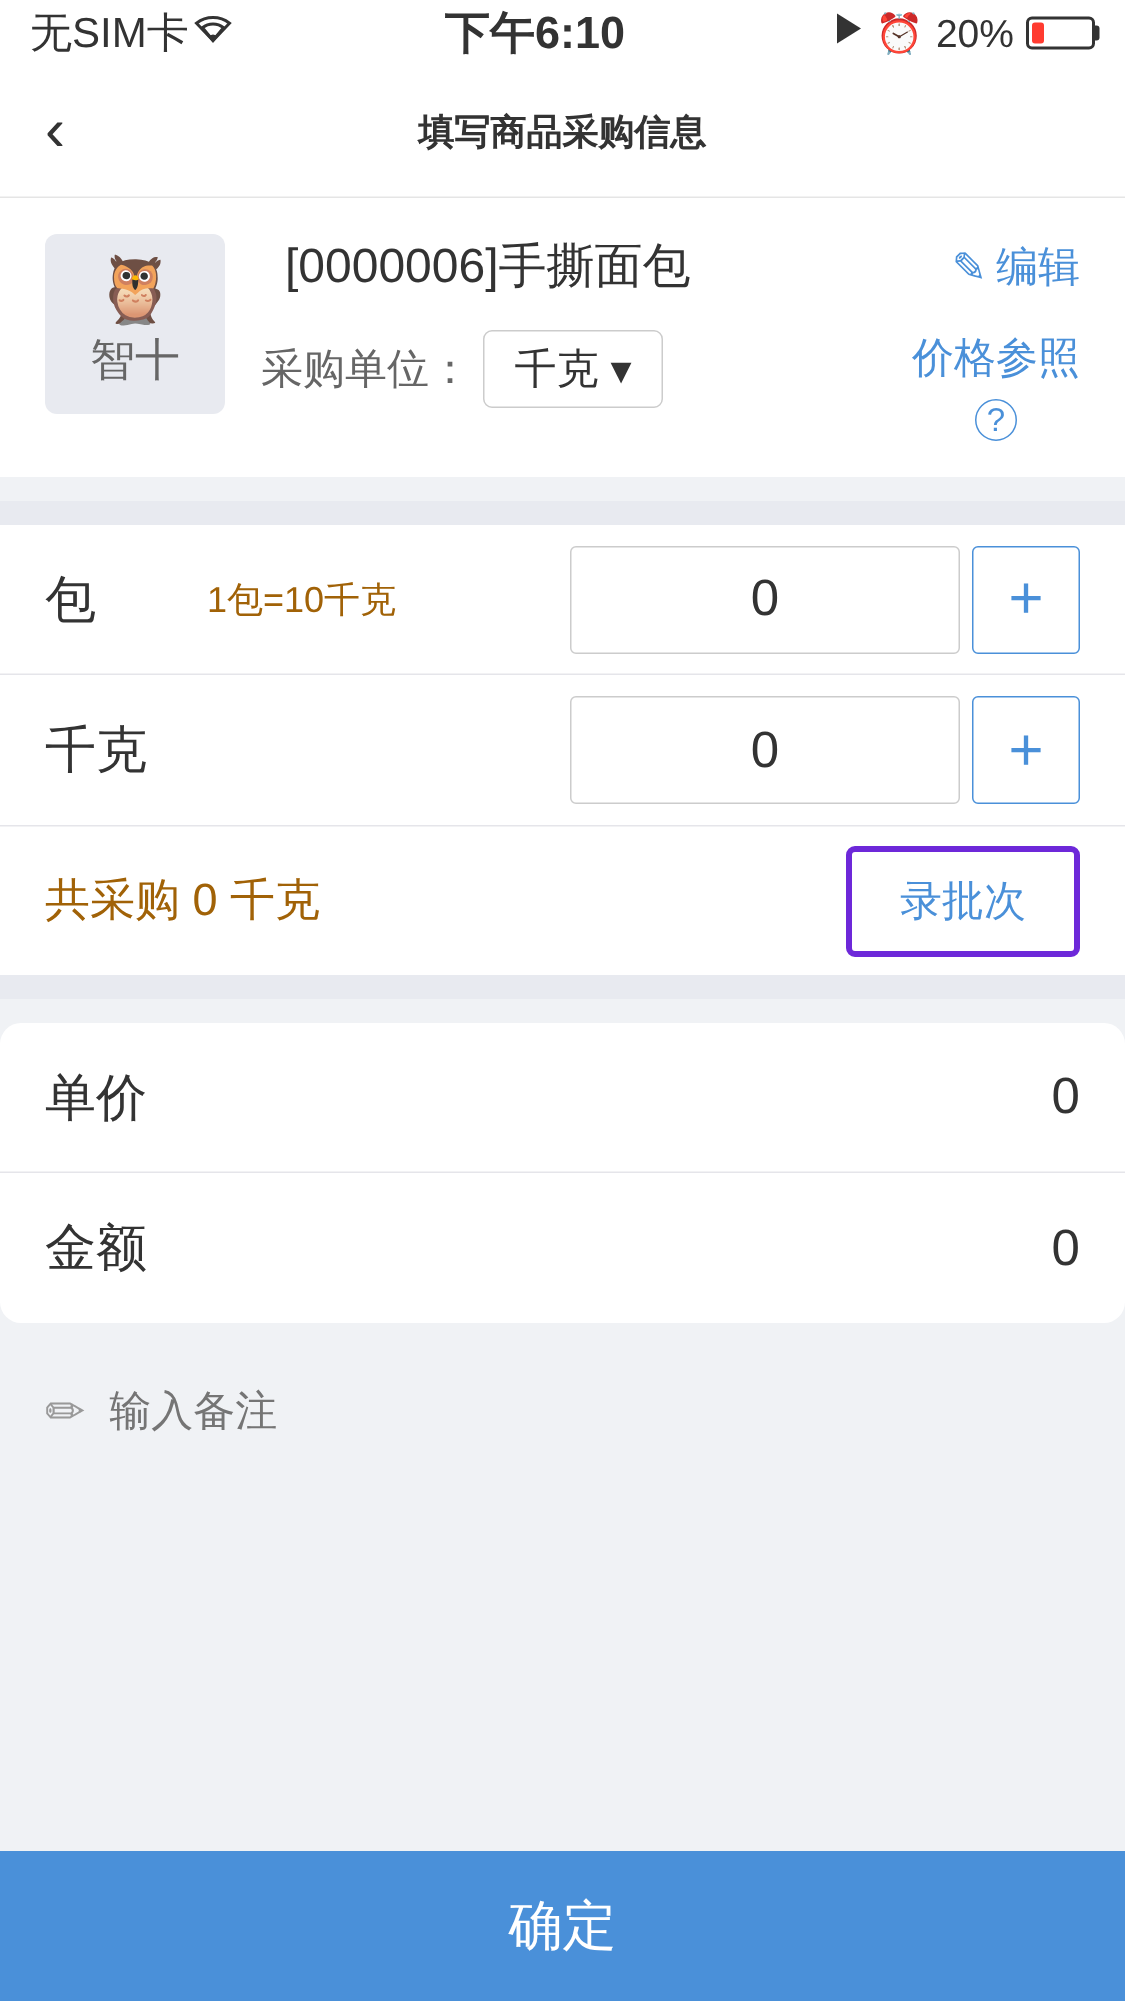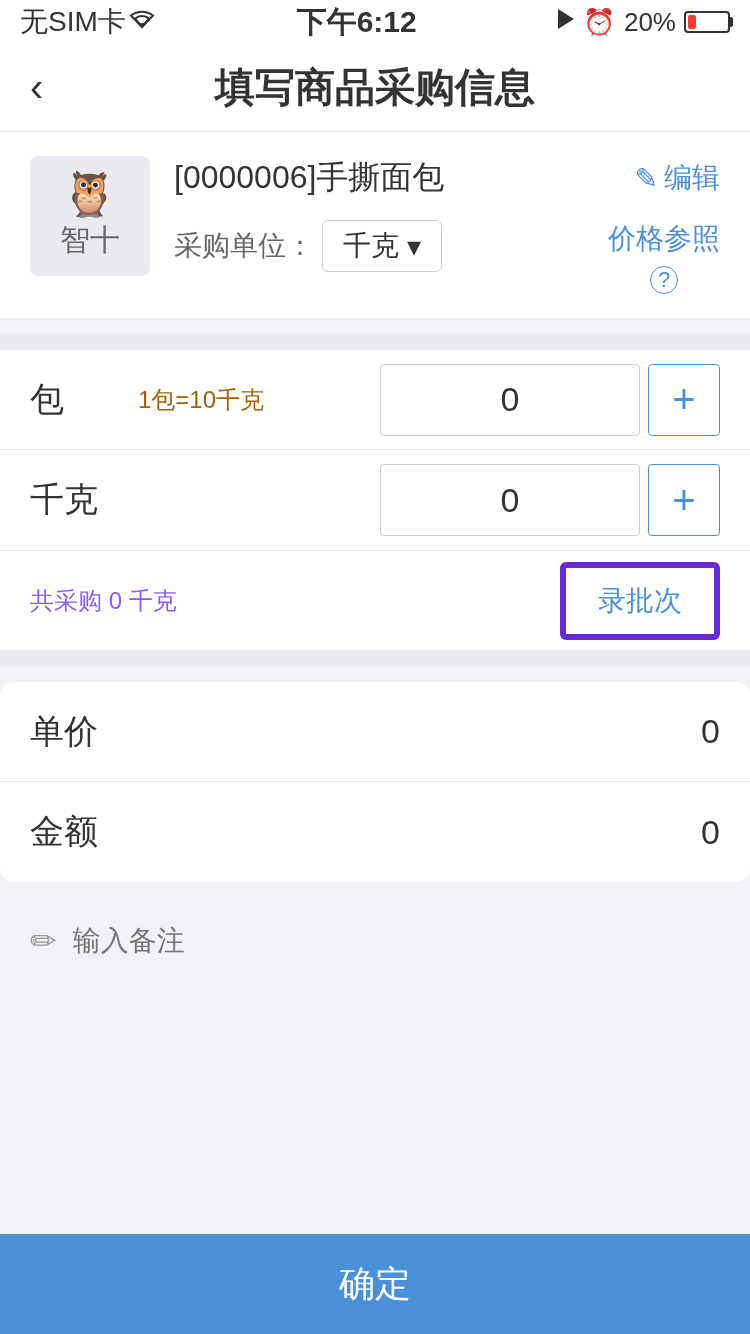--- a/index.html
+++ b/index.html
@@ -66,21 +66,21 @@
       border-bottom: 1px solid #e5e5e5;
     }
     .nav-back {
       position: absolute;
       left: 30px;
       font-size: 40px;
       color: #333;
       cursor: pointer;
     }
     .nav-title {
-      font-size: 40px;
+      font-size: 24px;
       font-weight: 600;
       color: #333;
     }
 
     
     .product-card {
       background: #fff;
       padding: 24px 30px;
       display: flex;
       align-items: flex-start;
@@ -113,20 +113,21 @@
     .product-name-row {
       display: flex;
       justify-content: space-between;
       align-items: center;
       margin-bottom: 20px;
     }
     .product-name {
       font-size: 32px;
       font-weight: 500;
       color: #333;
+      margin-left: 16px;
     }
     .edit-btn {
       font-size: 28px;
       color: #4a90d9;
       display: flex;
       align-items: center;
       gap: 6px;
       cursor: pointer;
     }
     .product-unit-row {
@@ -228,25 +229,25 @@
     .summary-row {
       background: #fff;
       display: flex;
       align-items: center;
       justify-content: space-between;
       padding: 0 30px;
       height: 100px;
       border-top: 1px solid #e5e5ea;
     }
     .summary-text {
-      font-size: 24px;
-      color: #8b5cf6;
+      font-size: 30px;
+      color: #a16207;
     }
     .batch-btn {
-      border: 6px solid #6d28d9;
+      border: 4px solid #6d28d9;
       border-radius: 6px;
       padding: 14px 32px;
       font-size: 28px;
       color: #4a90d9;
       background: #fff;
       cursor: pointer;
     }
 
     
     .price-section {
@@ -328,21 +329,21 @@
   <div class="status-left">
     <span>无SIM卡</span>
     <span>
       <svg width="32" height="22" viewBox="0 0 32 22" fill="none">
         <path d="M16 18l2.5-3a4 4 0 00-5 0L16 18z" fill="#333"></path>
         <path d="M16 18L9 9.5a11 11 0 0114 0L16 18z" fill="none" stroke="#333" stroke-width="2"></path>
         <path d="M16 18L5 6.5a18 18 0 0122 0L16 18z" fill="none" stroke="#333" stroke-width="2"></path>
       </svg>
     </span>
   </div>
-  <div class="status-center">下午6:12</div>
+  <div class="status-center">下午6:10</div>
   <div class="status-right">
     <span>
       <svg width="20" height="24" viewBox="0 0 20 24" fill="#333">
         <polygon points="2,2 18,12 2,22"></polygon>
       </svg>
     </span>
     <span>⏰</span>
     <span>20%</span>
     <div class="battery">
       <div class="battery-fill"></div>

